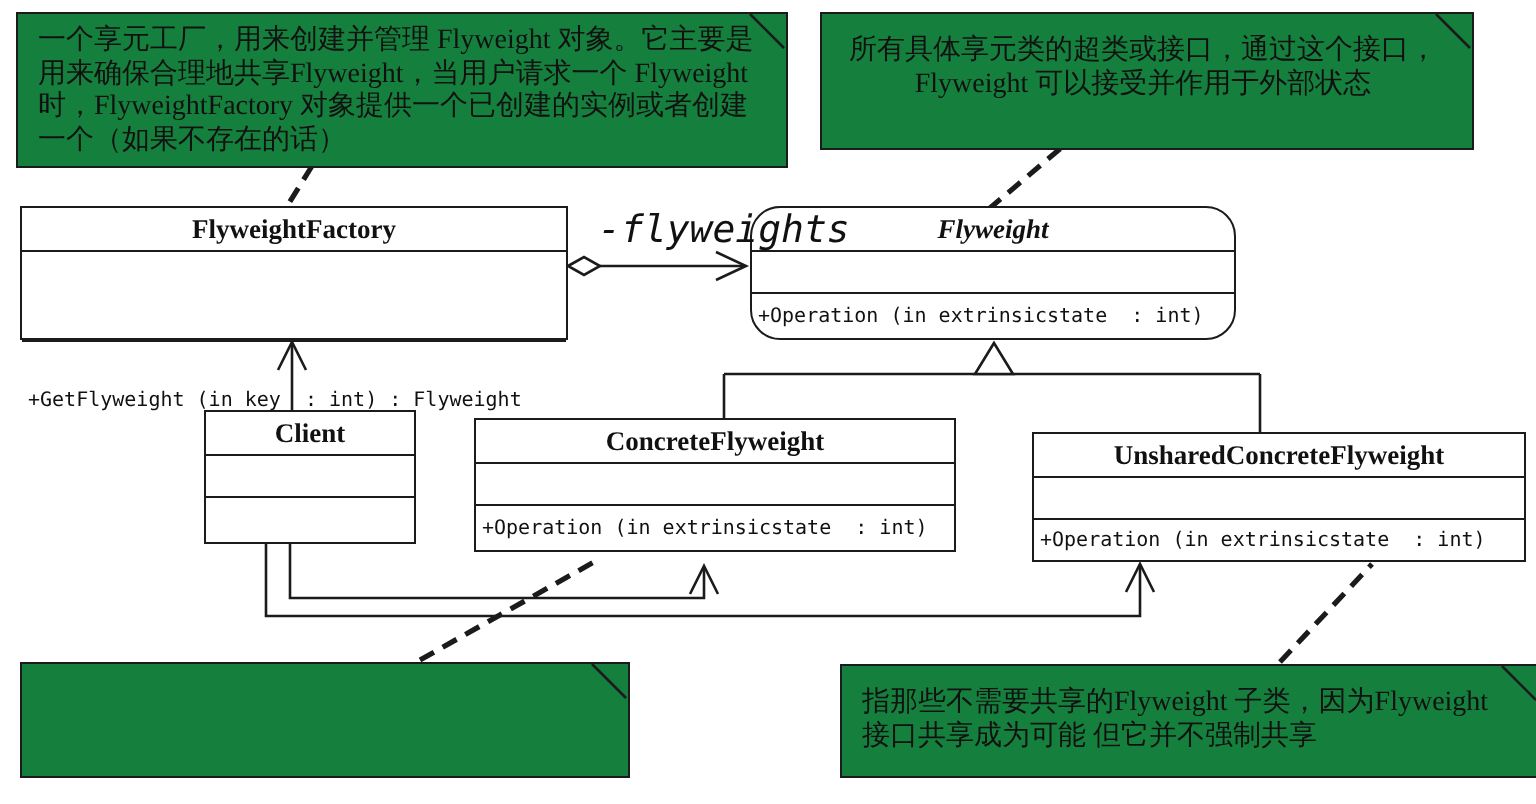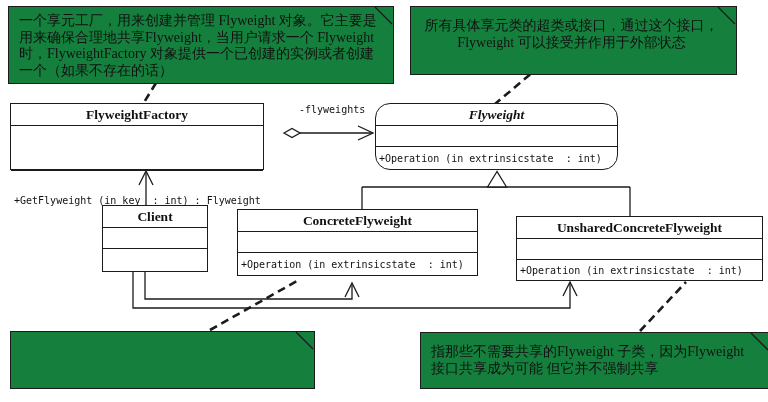--- a/index.html
+++ b/index.html
@@ -34,21 +34,21 @@
     border:1.4px solid #1b1b1b; color:#111;
     font-family:"Liberation Serif", serif; font-size:14px; line-height:16.5px;
     padding:6px 14px 0 10px;
   }
   .note.pad-tall { padding-top:11px; }
   .dogear { position:absolute; top:0; right:0; }
   .dogear line { stroke:#1b1b1b; stroke-width:1.3; }
 
   .rel-label {
     position:absolute; z-index:2; color:#111;
-    font-family:"DejaVu Sans Mono", monospace; font-size:10px; white-space:pre;
+    font-family:"DejaVu Sans Mono", monospace; font-size:19px; white-space:pre;font-style:italic;
   }
 </style>
 </head>
 <body>
 
 <div class="stage">
 
   <svg class="overlay" width="768" height="402" viewBox="0 0 768 402">
 
     <path class="dash" d="M156,83 L143,104"></path>
@@ -95,21 +95,21 @@
       </svg>
   </div>
 
   <div class="note pad-tall" style="left:420px;top:332px;width:350px;height:57px;">
     <span>指那些不需要共享的Flyweight 子类，因为Flyweight 接口共享成为可能 但它并不强制共享</span>
     <svg class="dogear" width="22" height="22">
         <line x1="4" y1="0" x2="21" y2="17"></line>
       </svg>
   </div>
 
-  <div class="uml-class" style="left:10px;top:103px;width:254px;height:67px;gap:24px;">
+  <div class="uml-class" style="left:10px;top:103px;width:274px;height:67px;gap:24px;">
     <div class="uml-title">FlyweightFactory</div>
     <div class="uml-mid"></div>
     <div class="uml-ops">+GetFlyweight (in key  : int) : Flyweight</div>
   </div>
 
   <div class="uml-class" style="left:375px;top:103px;width:243px;height:67px;border-radius:15px;">
     <div class="uml-title italic">Flyweight</div>
     <div class="uml-mid"></div>
     <div class="uml-ops">+Operation (in extrinsicstate  : int)</div>
   </div>

